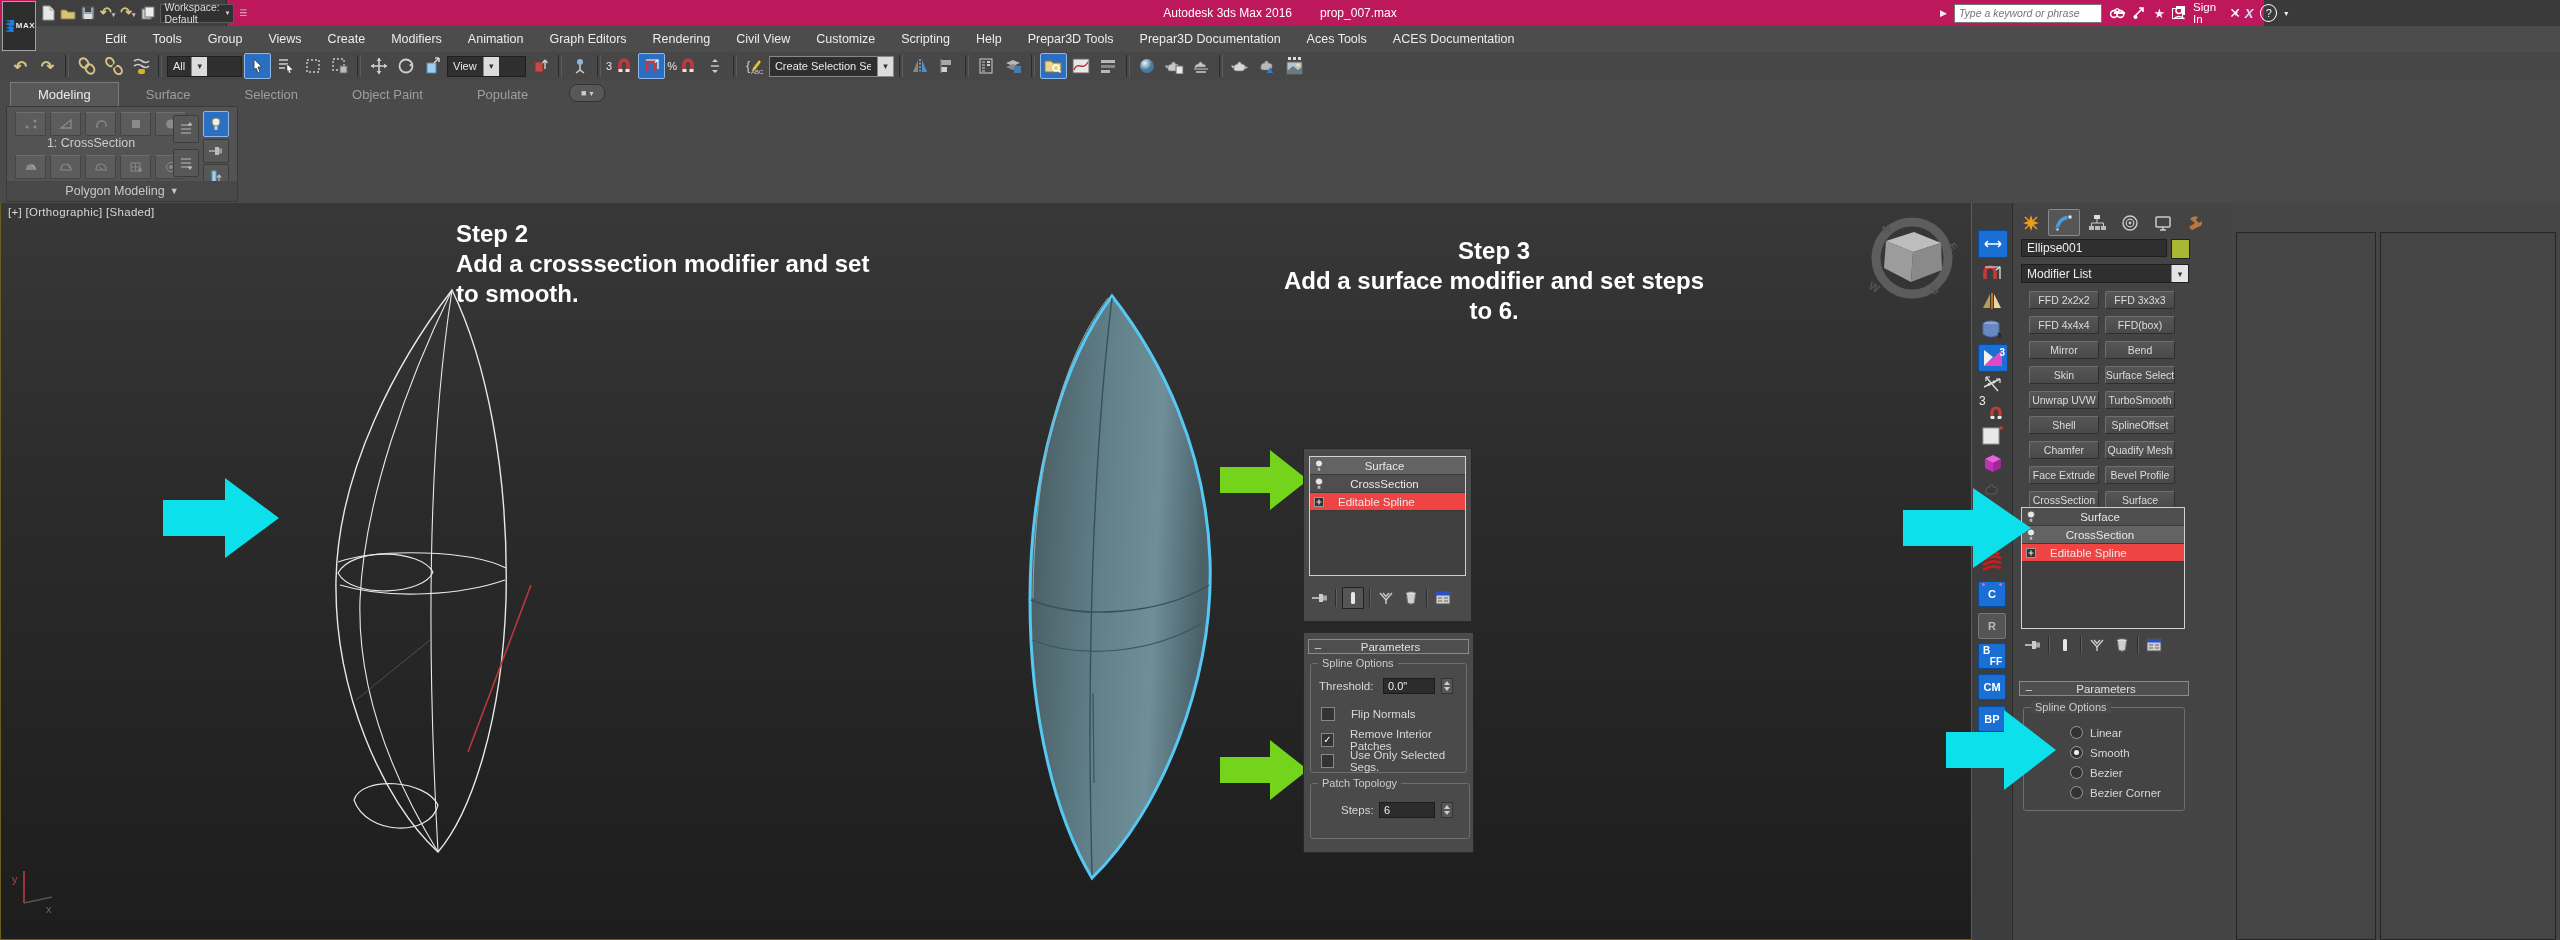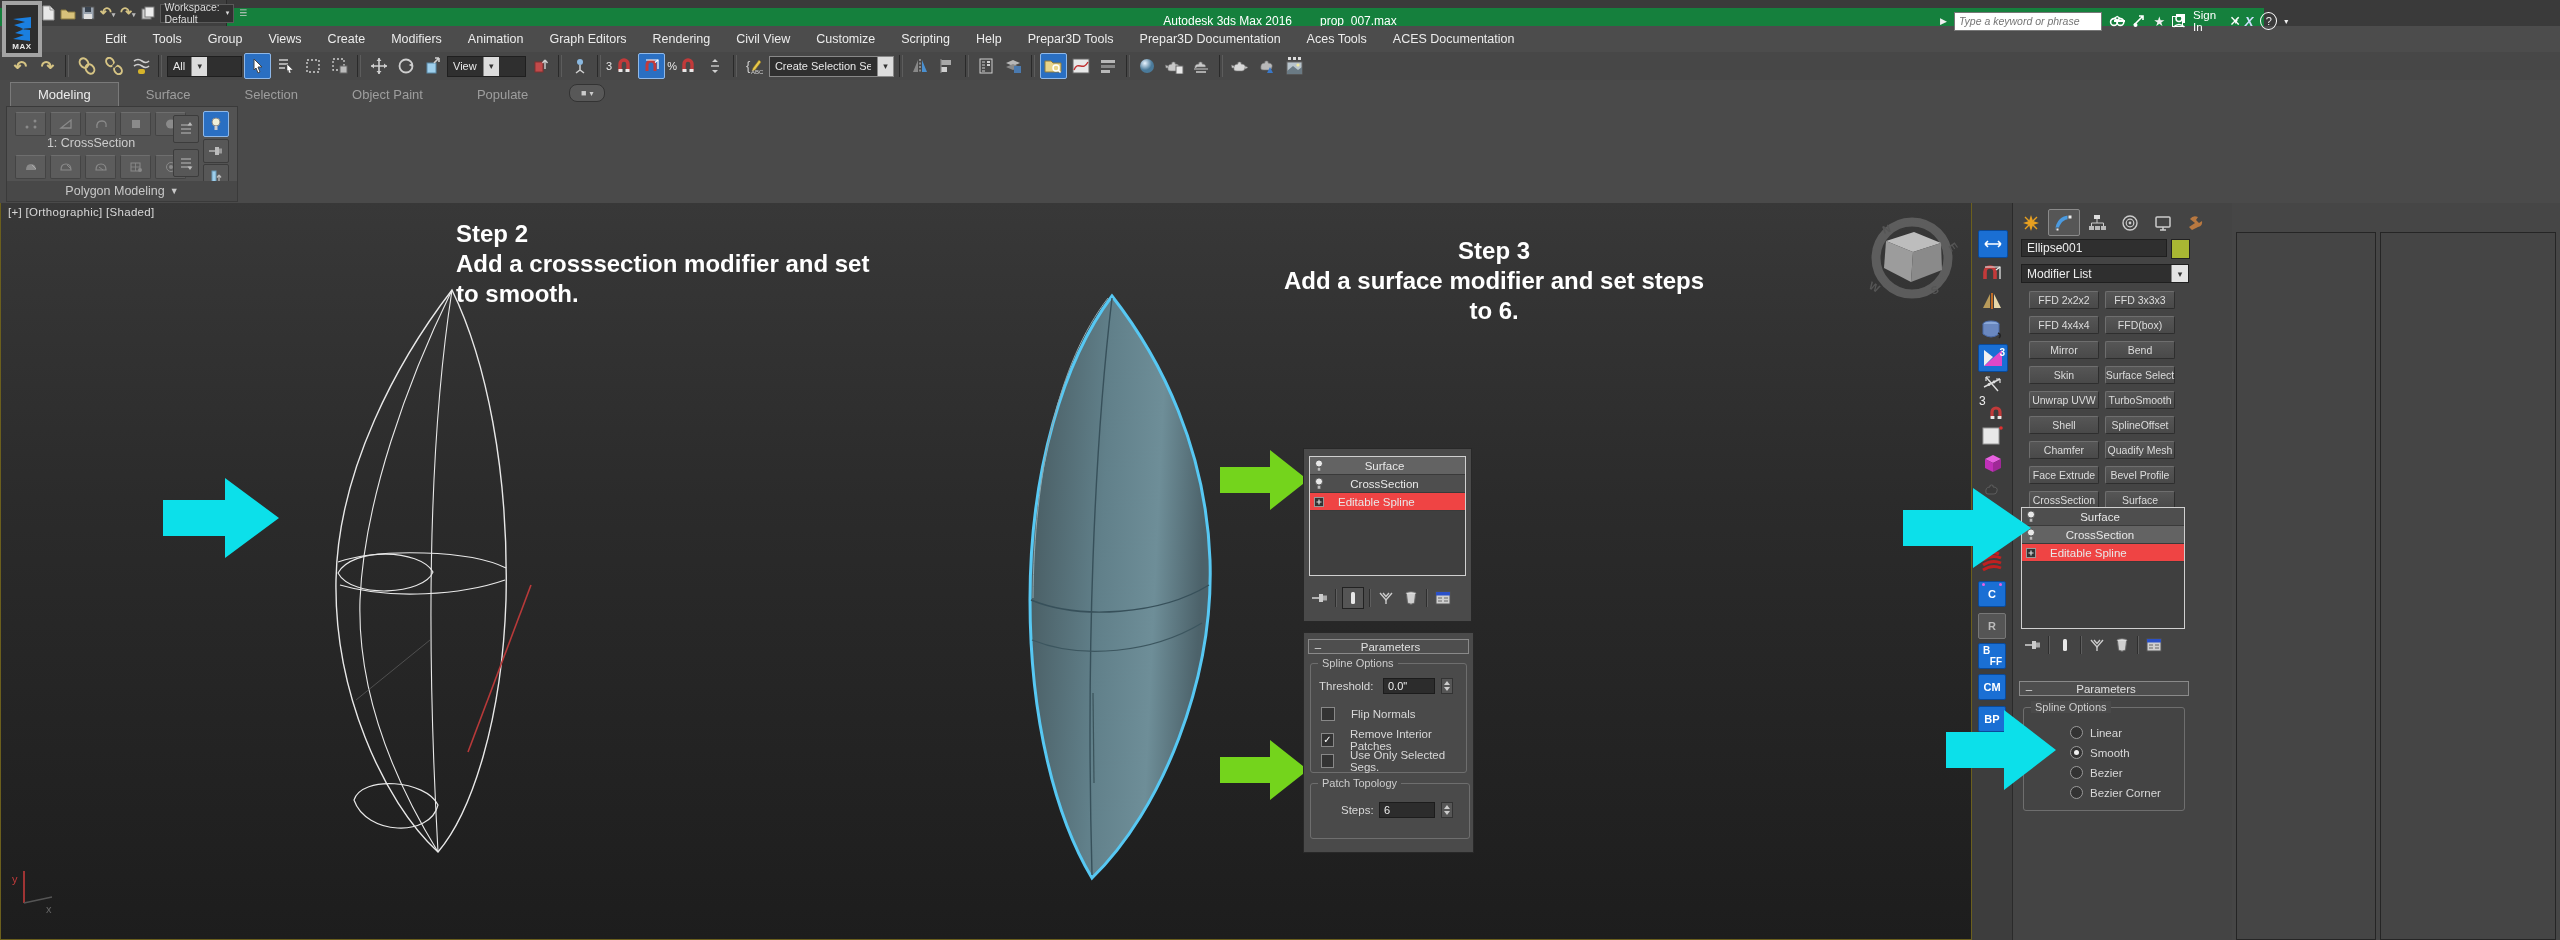--- a/index.html
+++ b/index.html
@@ -1,23 +1,23 @@
 <!DOCTYPE html>
 <html><head>
 <meta charset="utf-8">
 <style>
   html,body{margin:0;padding:0;background:#222;}
   .stage{position:relative;width:2560px;height:940px;overflow:hidden;
     font-family:"Liberation Sans",sans-serif;background:#3a3a3a;color:#ddd;
     -webkit-font-smoothing:antialiased;}
   .abs{position:absolute;}
   
-  .titlebar{left:0;top:8px;width:2264px;height:26px;background:#15803d;}
-  .maxlogo{left:2px;top:1px;width:32px;height:48px;background:#2d2d2d;border:4px solid #a3a3a3;
-    z-index:30;display:flex;flex-direction:column;align-items:center;justify-content:flex-end;cursor:pointer;}
+  .titlebar{left:0;top:0;width:2264px;height:26px;background:#be185d;}
+  .maxlogo{left:2px;top:1px;width:32px;height:48px;background:#2d2d2d;border:1px solid #a3a3a3;
+    z-index:30;display:flex;align-items:center;justify-content:flex-end;cursor:pointer;}
   .maxlogo .word{font-size:8px;font-weight:bold;color:#e8e8e8;letter-spacing:.5px;padding-bottom:2px;}
   .quickbar{left:36px;top:0;width:184px;height:26px;background:#3f3f3f;border-right:1px solid #2a2a2a;
     display:flex;align-items:center;gap:5px;padding-left:6px;z-index:20;}
   .qicon{width:17px;height:17px;display:flex;align-items:center;justify-content:center;cursor:pointer;}
   .undoredo{color:#d6c484;font-size:14px;font-weight:bold;line-height:14px;cursor:pointer;}
   .wscombo{height:17px;background:#313131;border:1px solid #5a5a5a;color:#ddd;font-size:10.5px;
     display:flex;align-items:center;padding:0 4px;gap:6px;cursor:pointer;}
   .apptitle{left:0;top:0;width:2560px;height:26px;display:flex;align-items:center;justify-content:center;
     gap:28px;color:#fff;font-size:12px;pointer-events:none;}
   .searchwrap{left:1940px;top:3px;height:20px;display:flex;align-items:center;gap:7px;z-index:25;}

